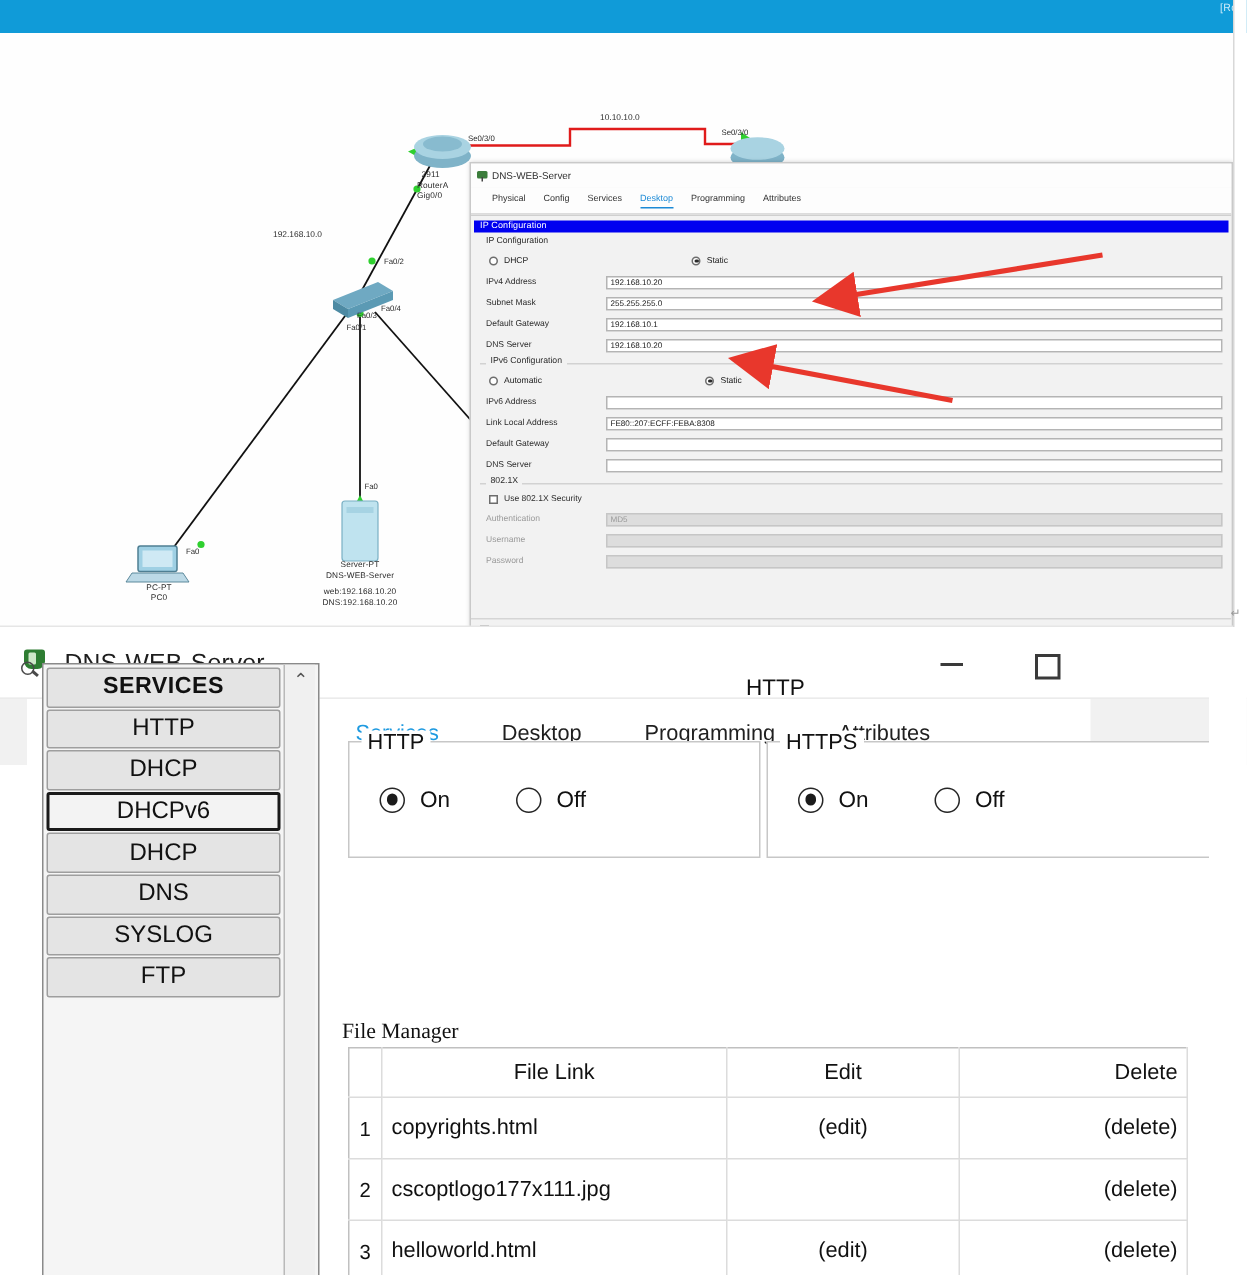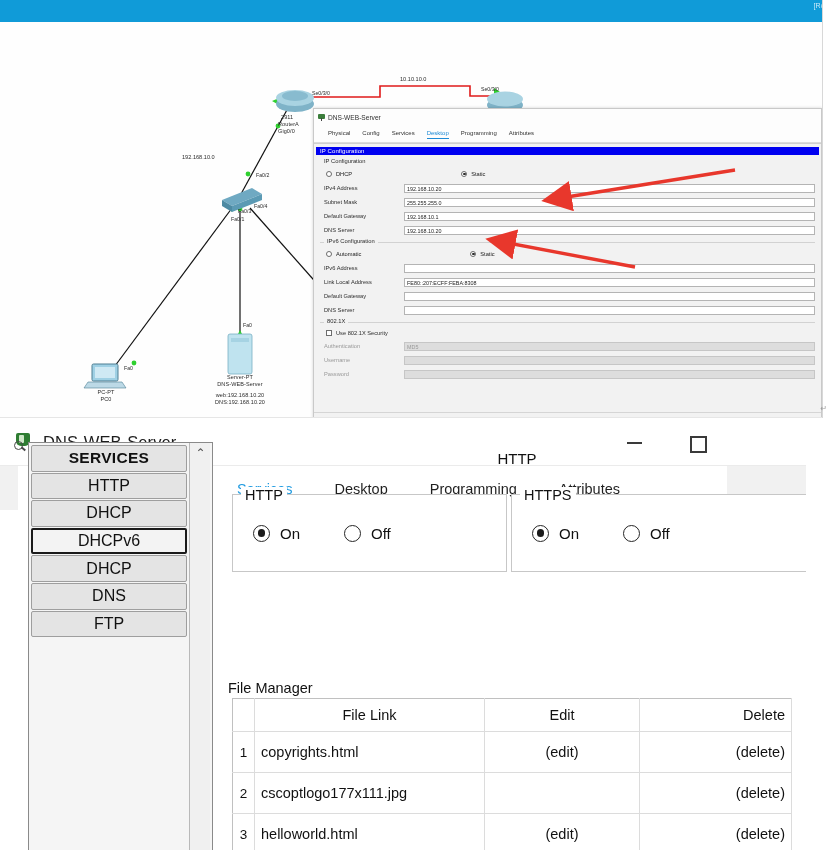--- a/index.html
+++ b/index.html
@@ -214,21 +214,21 @@
     position:absolute; top:-8px; left:8px; background:#fff; padding:0 4px;
     font-size:14.5px; color:#111;
   }
   .fs-radios { display:flex; align-items:center; height:100%; padding-left:20px; gap:44px; }
   .fs-opt { display:flex; align-items:center; gap:10px; font-size:15px; color:#111; }
   .bigrd { width:17px; height:17px; border-radius:50%; border:1.8px solid #262626;
      background:#fff; position:relative; flex:0 0 auto; }
   .bigrd.on::after{ content:""; position:absolute; left:3.6px; top:3.6px;
      width:7.8px; height:7.8px; border-radius:50%; background:#1b1b1b; }
 
-  #fm-label { position:absolute; left:0px; top:238px; font-size:14.5px; color:#111; }
+  #fm-label { position:absolute; left:0px; top:238px; font-size:14.5px; color:#111;font-family:Liberation Serif, serif; }
   #fm-table {
     position:absolute; left:4px; top:256px; width:560px;
     border:1px solid #c0c0c0; border-collapse:collapse; background:#fff;
   }
   #fm-table td, #fm-table th {
     border-right:1px solid #dcdcdc; border-bottom:1px solid #dcdcdc;
     font-size:14.5px; color:#111; font-weight:normal;
     height:41px; padding:0 6px;
   }
   #fm-table th { height:33px; }
@@ -475,20 +475,21 @@
 </div>
 
 <div id="svc-panel">
   <div id="svc-list">
     <div class="svc-item head">SERVICES</div>
     <div class="svc-item">HTTP</div>
     <div class="svc-item">DHCP</div>
     <div class="svc-item selected">DHCPv6</div>
     <div class="svc-item">DHCP</div>
     <div class="svc-item">DNS</div>
+    <div class="svc-item">SYSLOG</div>
     <div class="svc-item">FTP</div>
   </div>
   <div id="svc-scroll">
     <span class="up">⌃</span>
   </div>
 </div>
 
 <div id="svc-content">
   <div id="svc-heading">HTTP</div>
 

